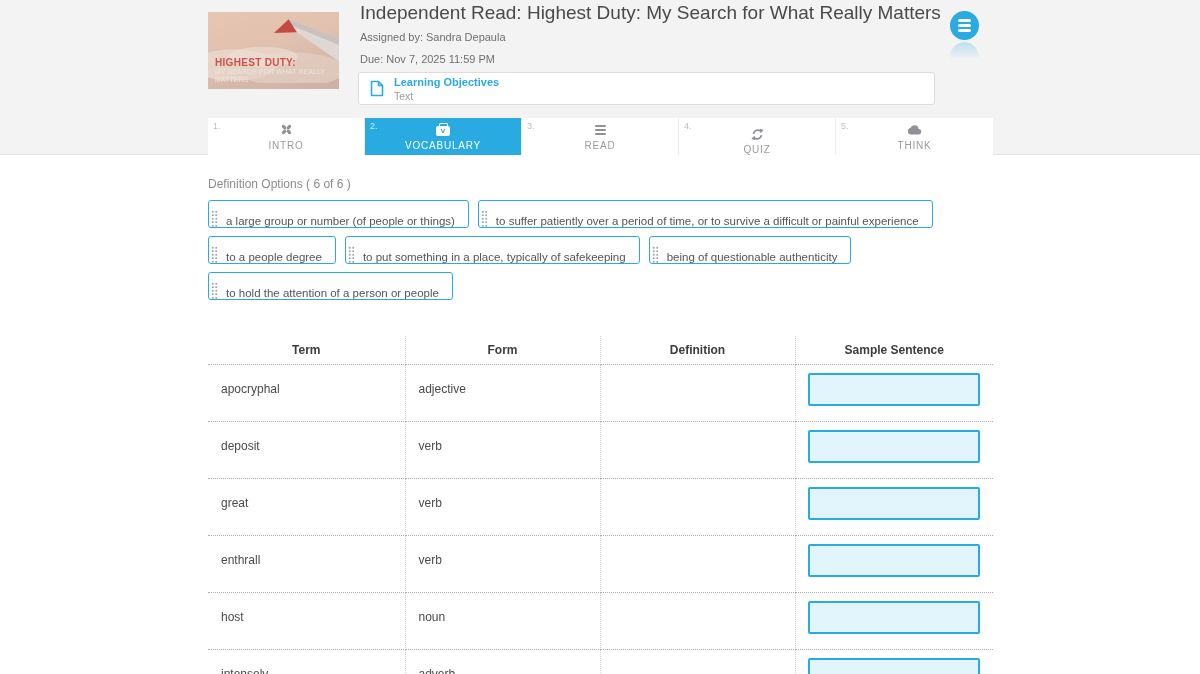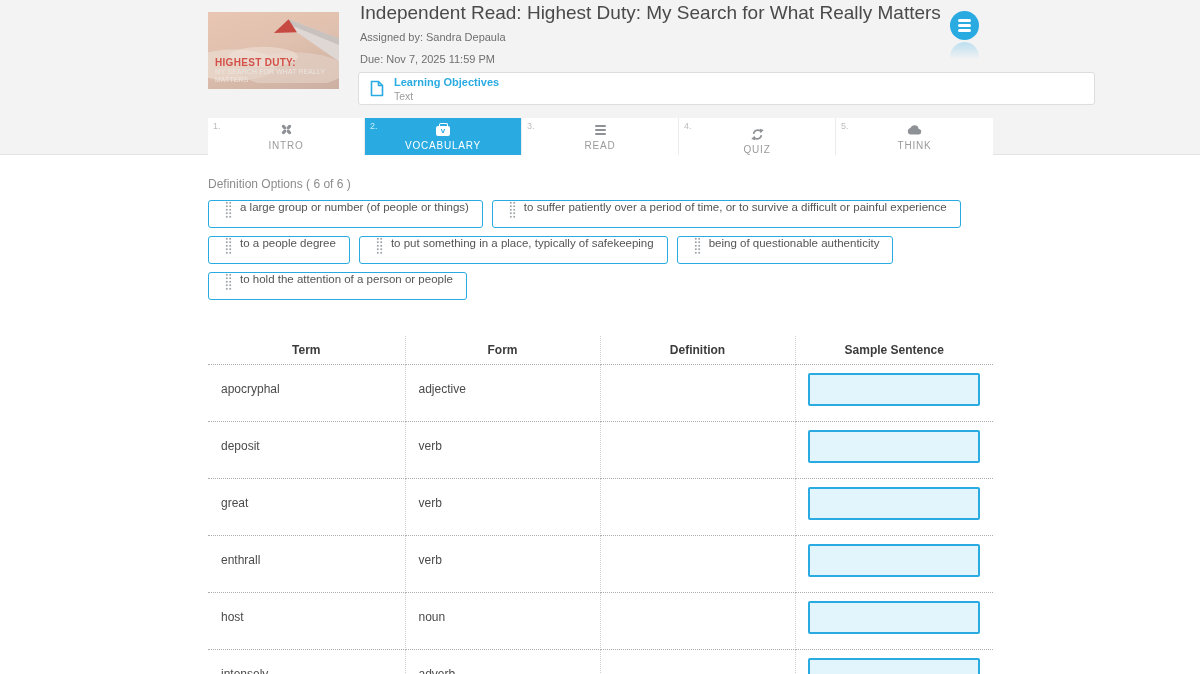--- a/index.html
+++ b/index.html
@@ -25,21 +25,21 @@
   .menu-btn { position:absolute; left:950px; top:11px; width:29px; height:29px;
               border-radius:50%; background:var(--accent,#29abe2); display:flex;
               flex-direction:column; align-items:center; justify-content:center;
               gap:2.5px; cursor:pointer; }
   .menu-bar { width:13px; height:2.5px; background:#fff; border-radius:2px; }
   .menu-btn::after { content:""; position:absolute; top:31px; left:0; width:29px; height:29px;
               border-radius:50%; background:var(--accent,#29abe2); opacity:.35;
               -webkit-mask-image:linear-gradient(to bottom, rgba(0,0,0,.8), transparent 60%);
               mask-image:linear-gradient(to bottom, rgba(0,0,0,.8), transparent 60%); }
 
-  .lo-box { position:absolute; left:358px; top:72px; width:737px; height:33px;
+  .lo-box { position:absolute; left:358px; top:72px; width:577px; height:33px;
             background:#fff; border:1px solid #ddd; border-radius:3px;
             display:flex; align-items:center; padding-left:11px; cursor:pointer; }
   .lo-texts { margin-left:10px; }
   .lo-title { font-size:11px; font-weight:bold; color:var(--accent,#29abe2); }
   .lo-sub   { font-size:10.5px; color:#9d9d9d; margin-top:2px; }
 
   
   .tabs { position:absolute; left:208px; top:118px; width:785px; height:37px; display:flex; }
   .tab  { position:relative; width:157px; background:#fff; border-right:1px solid #ececec;
           display:flex; flex-direction:column; align-items:center; justify-content:center;
@@ -57,23 +57,23 @@
   .vocab-icon { width:14px; height:10px; background:#fff; border-radius:2px; position:relative;
                 display:flex; align-items:center; justify-content:center; margin-top:3px; }
   .vocab-icon::before { content:""; position:absolute; top:-3px; width:7px; height:4px;
                 border:1.5px solid #fff; border-bottom:none; border-radius:2px 2px 0 0; }
   .vocab-letter { font-size:8px; font-weight:bold; color:var(--accent,#29abe2); line-height:1; }
 
   
   .content { position:absolute; left:208px; top:156px; width:785px; }
   .def-label { margin-top:21px; font-size:12px; color:#8c8c8c; }
   .chips { margin-top:9px; display:flex; flex-wrap:wrap; gap:8px 9px; }
-  .chip { display:inline-flex; align-items:flex-start; height:28px;
+  .chip { display:inline-flex; align-items:flex-end; height:28px;
           border:1.5px solid var(--accent,#29abe2); border-radius:3px; background:#fff;
-          padding:0 13px 0 16px; font-size:11.5px; color:#555; cursor:grab; }
+          padding:0 13px 0 2px; font-size:11.5px; color:#555; cursor:grab; }
   .chip-handle { width:7px; height:17px; margin-right:8px; flex:none;
           background-image:radial-gradient(circle,#9ba1a6 .9px,transparent 1.1px);
           background-size:3.5px 3.5px; }
 
   table.vocab { margin-top:36px; width:785px; border-collapse:collapse; table-layout:fixed; }
   col.c1{width:197px;} col.c2{width:195px;} col.c3{width:195px;} col.c4{width:198px;}
   .vocab th { height:28px; font-size:12px; font-weight:bold; color:#3c3c3c; text-align:center;
               border-bottom:1px dotted #adadad; border-right:1px dotted #cfcfcf; }
   .vocab th:last-child { border-right:none; }
   .vocab td { height:57px; border-bottom:1px dotted #adadad; border-right:1px dotted #cfcfcf;

